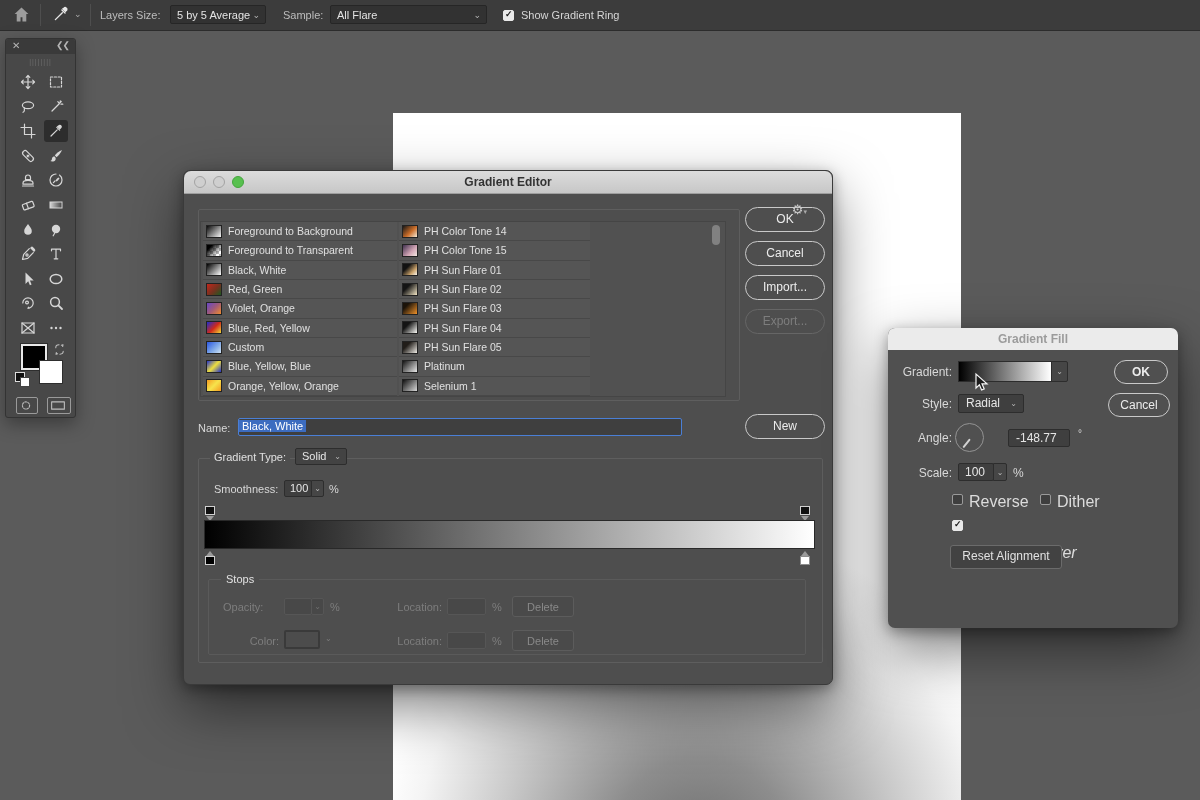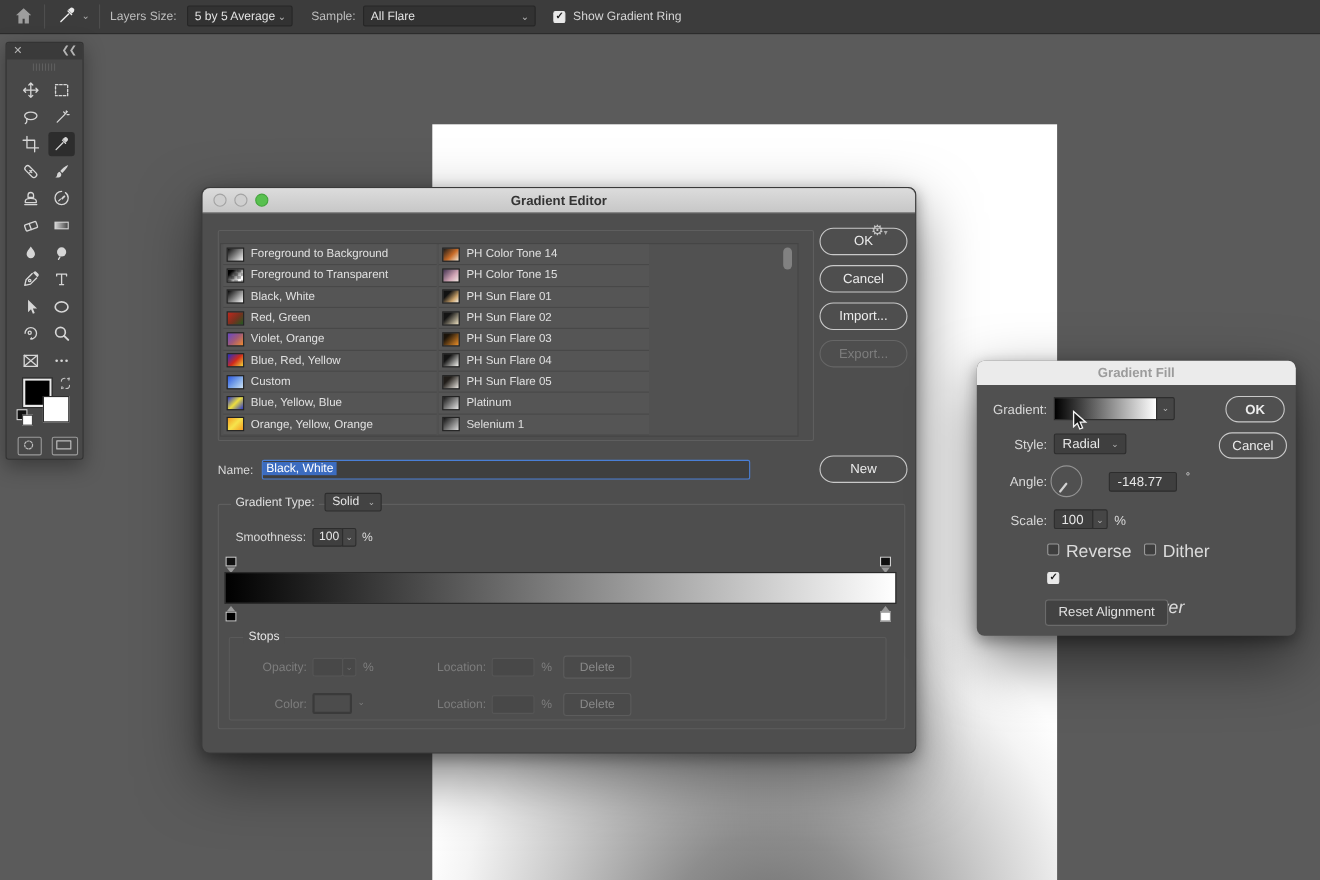--- a/index.html
+++ b/index.html
@@ -72,21 +72,21 @@
   .name-sel{background:#3c6cc0;color:#fff;padding:0 3px;}
   .stop-sq{position:absolute;width:10px;height:9px;box-sizing:border-box;}
   .tri-dn{position:absolute;width:0;height:0;border-left:4px solid transparent;border-right:4px solid transparent;border-top:5px solid #9a9a9a;}
   .tri-up{position:absolute;width:0;height:0;border-left:4px solid transparent;border-right:4px solid transparent;border-bottom:5px solid #9a9a9a;}
   .dim-label{color:#7d7d7d;font-size:11px;position:absolute;}
   .dim-field{position:absolute;background:#484848;border:1px solid #565656;box-sizing:border-box;border-radius:2px;}
   .dim-btn{position:absolute;background:#4a4a4a;border:1px solid #5c5c5c;border-radius:3px;color:#898989;
            font-size:11px;text-align:center;box-sizing:border-box;}
 
   
-  #gfill{left:888px;top:328px;width:290px;height:250px;background:#505050;box-sizing:border-box;}
+  #gfill{left:888px;top:328px;width:290px;height:300px;background:#505050;box-sizing:border-box;}
   #gfill .titlebar{background:#ebebeb;color:#9b9b9b;}
   .gf-label{position:absolute;font-size:12px;color:#d8d8d8;text-align:right;}
   #angle-dial{position:absolute;left:955px;top:423px;width:29px;height:29px;border:1.5px solid #939393;
               border-radius:50%;box-sizing:border-box;}
   #angle-needle{position:absolute;left:50%;top:50%;width:11px;height:2px;background:#d2d2d2;
                 transform-origin:0 50%;border-radius:1px;}
   #reset-btn{position:absolute;background:#424242;border:1px solid #6b6b6b;border-radius:3px;
              color:#e0e0e0;font-size:12px;text-align:center;}
   .cb-label{position:absolute;font-size:16px;color:#dcdcdc;}
 
@@ -413,21 +413,21 @@
   <div class="abs" id="gradient-bar" style="left: 20px; top: 349px; width: 611px; height: 29px; border: 1px solid rgb(41, 41, 41); box-sizing: border-box; background: linear-gradient(90deg, rgb(0, 0, 0), rgb(255, 255, 255));"></div>
 
   <div class="tri-up" style="left:22px;top:380px;"></div>
   <div class="stop-sq" style="left:21px;top:385px;background:#000;border:1.5px solid #cfcfcf;"></div>
   <div class="tri-up" style="left:617px;top:380px;"></div>
   <div class="stop-sq" style="left:616px;top:385px;background:#fff;border:1.5px solid #8d8d8d;"></div>
 
   <div class="grp" style="left:24px;top:408px;width:596px;height:74px;border-color:#5a5a5a;">
     <span class="grp-label" style="background:#4e4e4e;">Stops</span>
   </div>
-  <span class="dim-label" style="left:39px;top:430px;width:56px;text-align:right;">Opacity:</span>
+  <span class="dim-label" style="left:39px;top:430px;width:56px;">Opacity:</span>
   <div class="dim-field" style="left:100px;top:427px;width:28px;height:17px;"></div>
   <div class="dim-field" style="left:127px;top:427px;width:13px;height:17px;color:#6f6f6f;font-size:8px;text-align:center;line-height:16px;">⌄</div>
   <span class="dim-label" style="left:146px;top:430px;">%</span>
   <span class="dim-label" style="left:198px;top:430px;width:60px;text-align:right;">Location:</span>
   <div class="dim-field" style="left:263px;top:427px;width:39px;height:17px;"></div>
   <span class="dim-label" style="left:308px;top:430px;">%</span>
   <div class="dim-btn" style="left:328px;top:425px;width:62px;height:21px;line-height:20px;">Delete</div>
 
   <span class="dim-label" style="left:39px;top:464px;width:56px;text-align:right;">Color:</span>
   <div class="dim-field" style="left:100px;top:459px;width:36px;height:19px;border:2px solid #3a3a3a;background:#4c4c4c;"></div>

